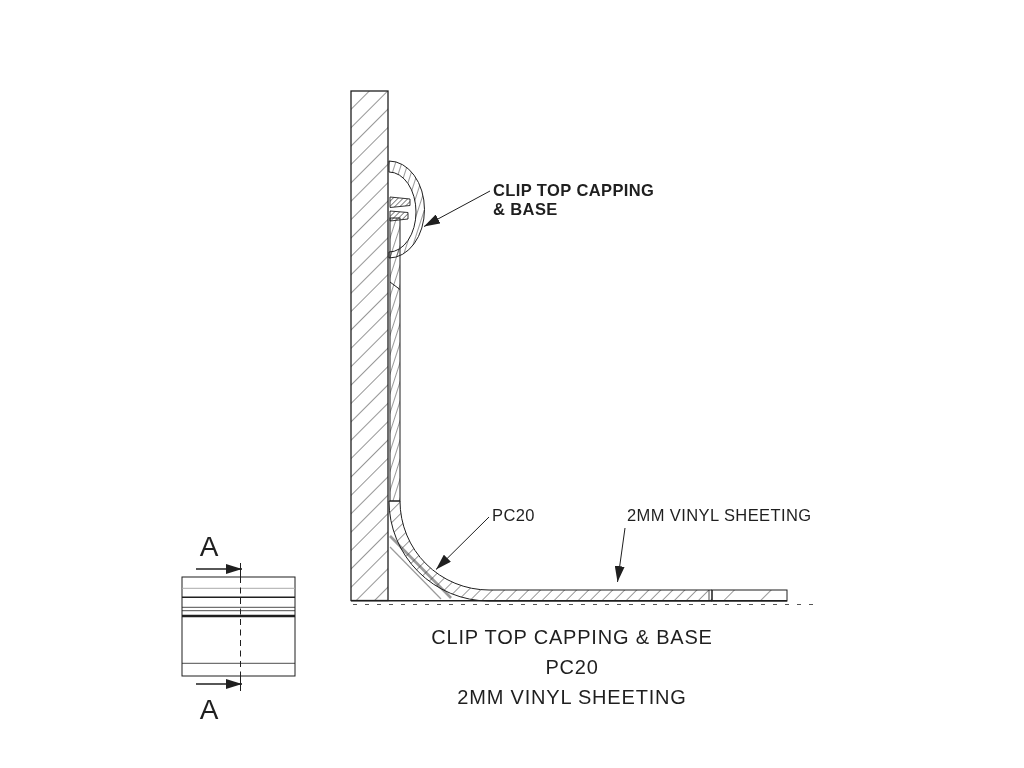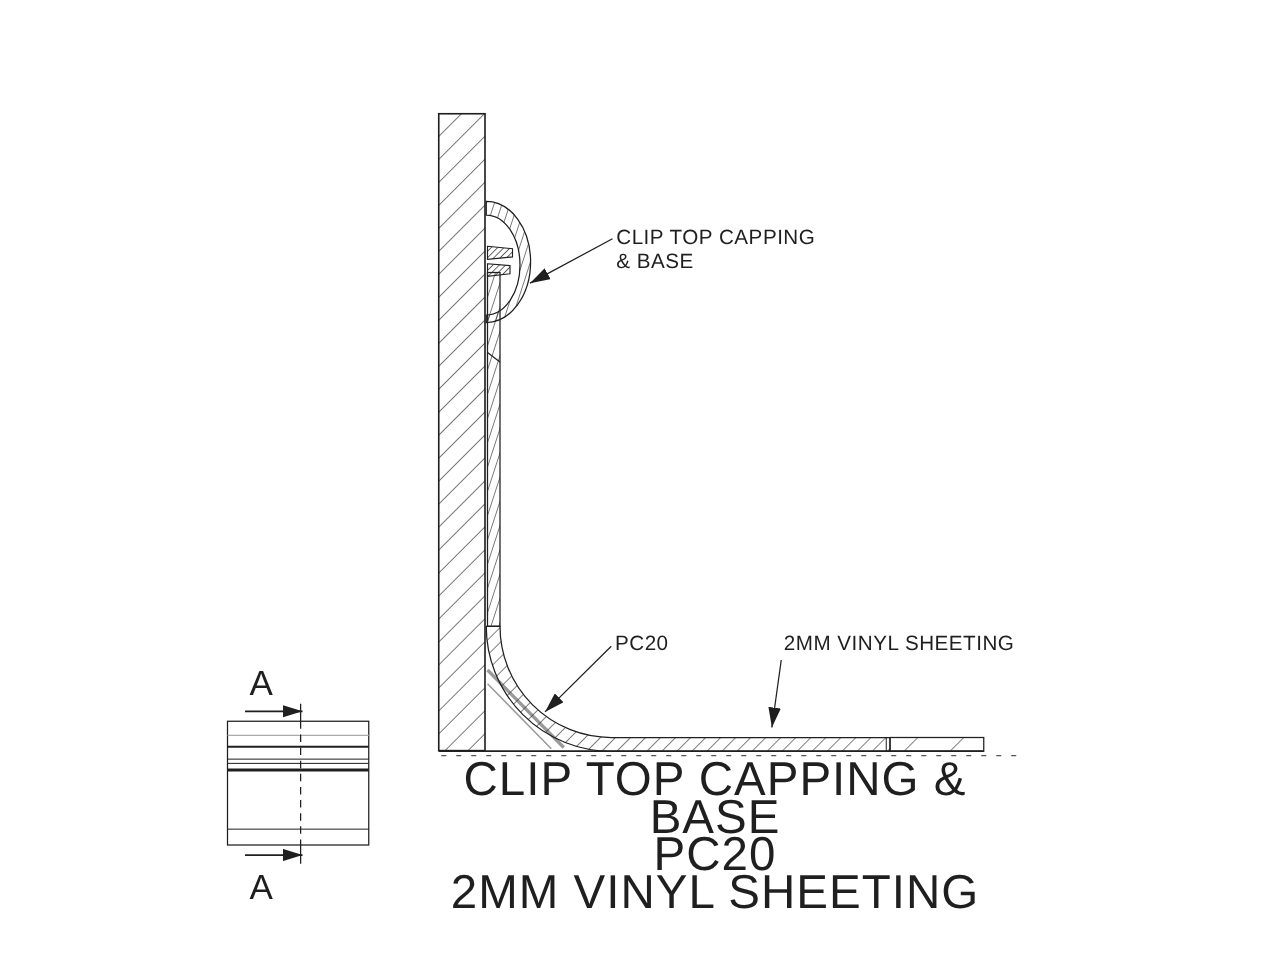--- a/index.html
+++ b/index.html
@@ -6,22 +6,22 @@
   .canvas {
     position:relative; width:1024px; height:768px;
     background:#ffffff; overflow:hidden;
     font-family:"Liberation Sans", sans-serif;
     color:#1f1f1f;
   }
   svg.linework { position:absolute; left:0; top:0; }
   .txt { position:absolute; white-space:nowrap; color:#1f1f1f; }
   .callout { font-size:16.5px; line-height:19px; letter-spacing:0.4px; }
   .title-block {
-    position:absolute; left:322px; top:609px; width:500px;
-    text-align:center; font-size:38px; line-height:30px; letter-spacing:0.8px;
+    position:absolute; left:322px; top:622px; width:500px;
+    text-align:center; font-size:20px; line-height:30px; letter-spacing:0.8px;
   }
   .section-a { font-size:28px; width:30px; text-align:center; }
 </style>
 </head>
 <body>
 
 <div class="canvas">
 
   <svg class="linework" width="1024" height="768" viewBox="0 0 1024 768">
     <defs>
@@ -93,21 +93,21 @@
       <g stroke="#1f1f1f" stroke-width="1">
         <line x1="240.5" y1="563" x2="240.5" y2="577"></line>
         <line x1="240.5" y1="577" x2="240.5" y2="676" stroke-dasharray="6,4.5"></line>
         <line x1="240.5" y1="676" x2="240.5" y2="691"></line>
       </g>
       <path d="M 196,569 L 242,569" stroke="#1f1f1f" stroke-width="1.4" marker-end="url(#arrowTip)"></path>
       <path d="M 196,684 L 242,684" stroke="#1f1f1f" stroke-width="1.4" marker-end="url(#arrowTip)"></path>
     </g>
   </svg>
 
-  <div class="txt callout" style="left:493px; top:181px;">
+  <div class="txt callout" style="left:493px; top:181px;font-weight:bold;">
     <div>CLIP TOP CAPPING</div>
     <div>&amp; BASE</div>
   </div>
 
   <div class="txt callout" style="left:492px; top:506px;">PC20</div>
 
   <div class="txt callout" style="left:627px; top:506px;">2MM VINYL SHEETING</div>
 
   <div class="txt section-a" style="left:194px; top:531px;">A</div>
 

